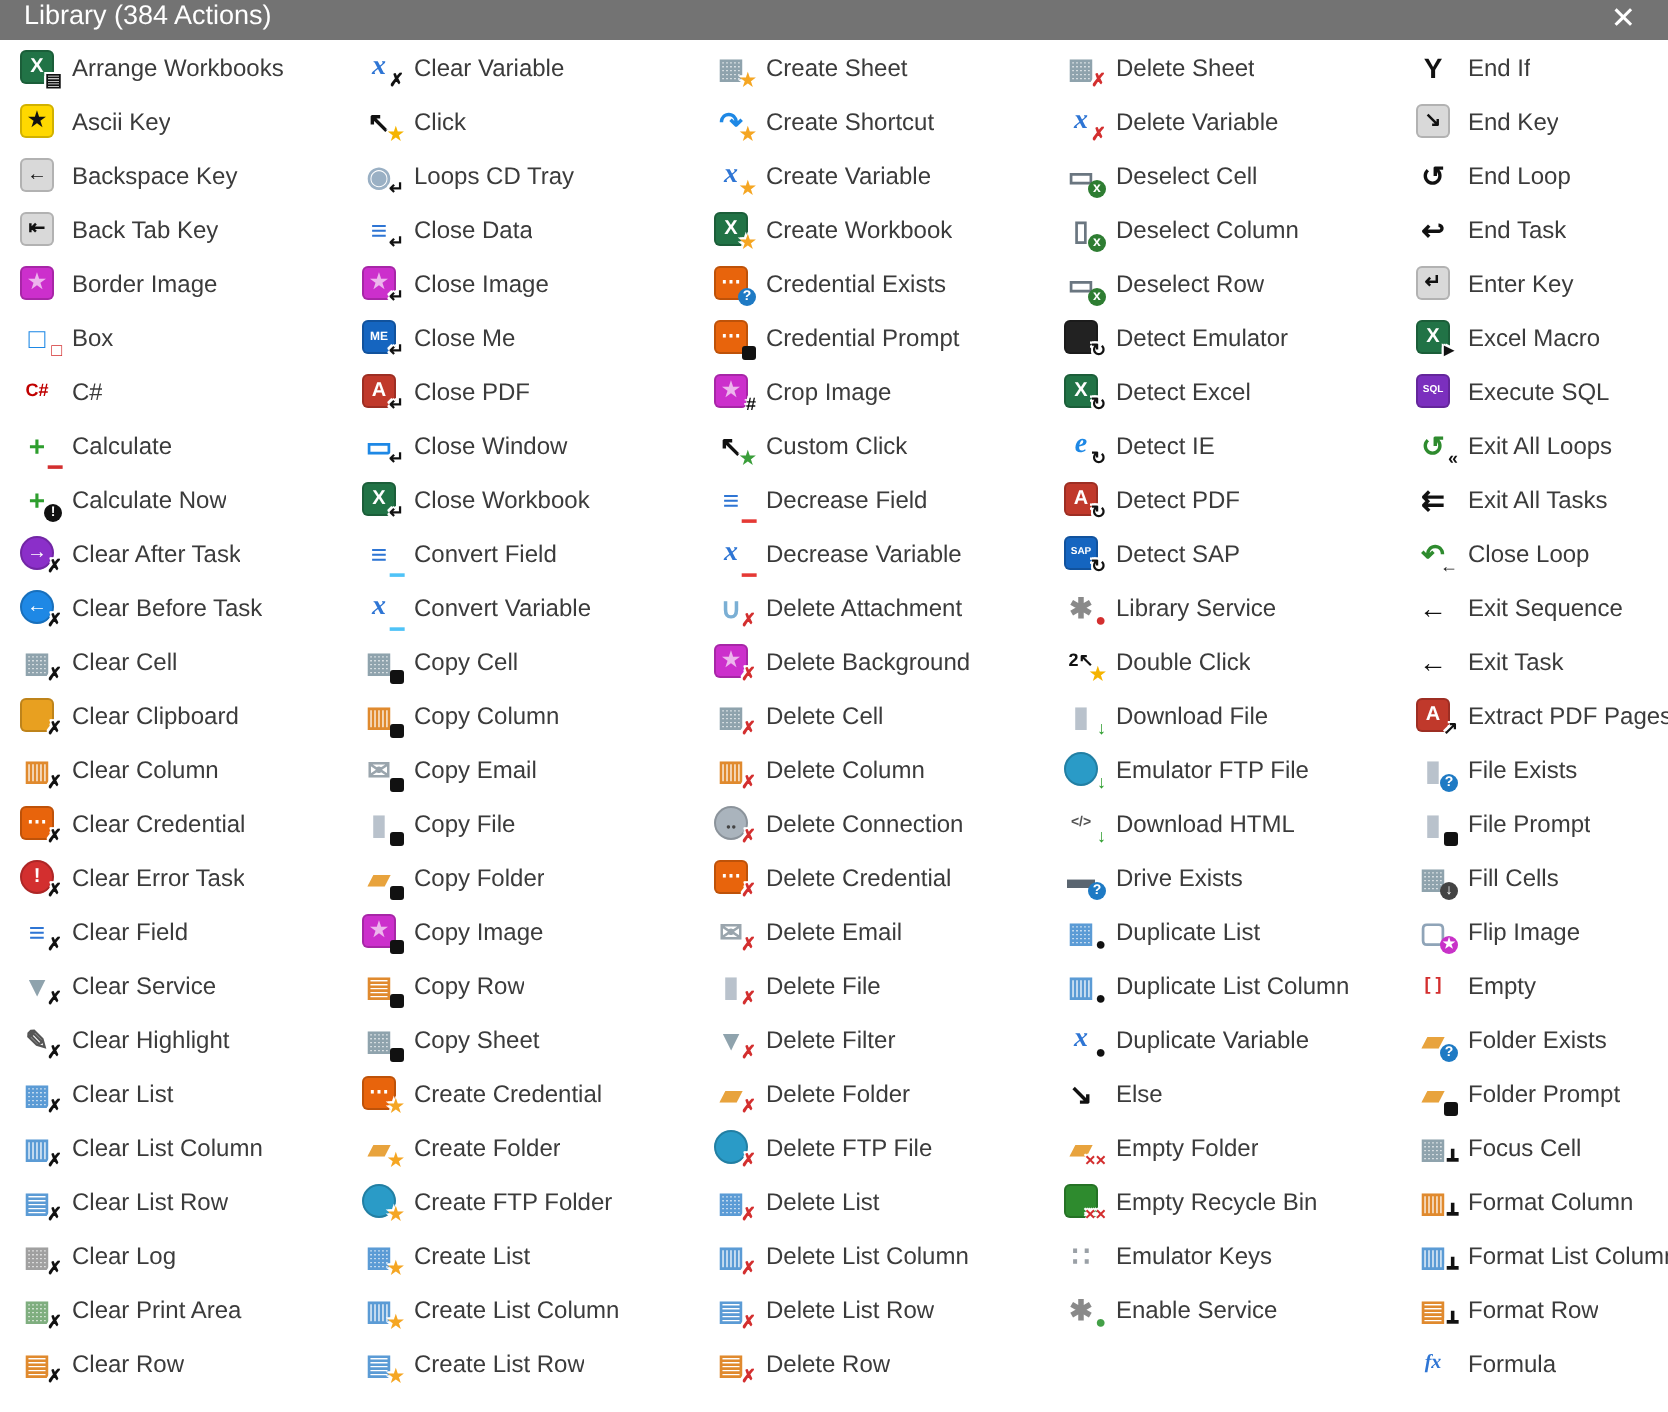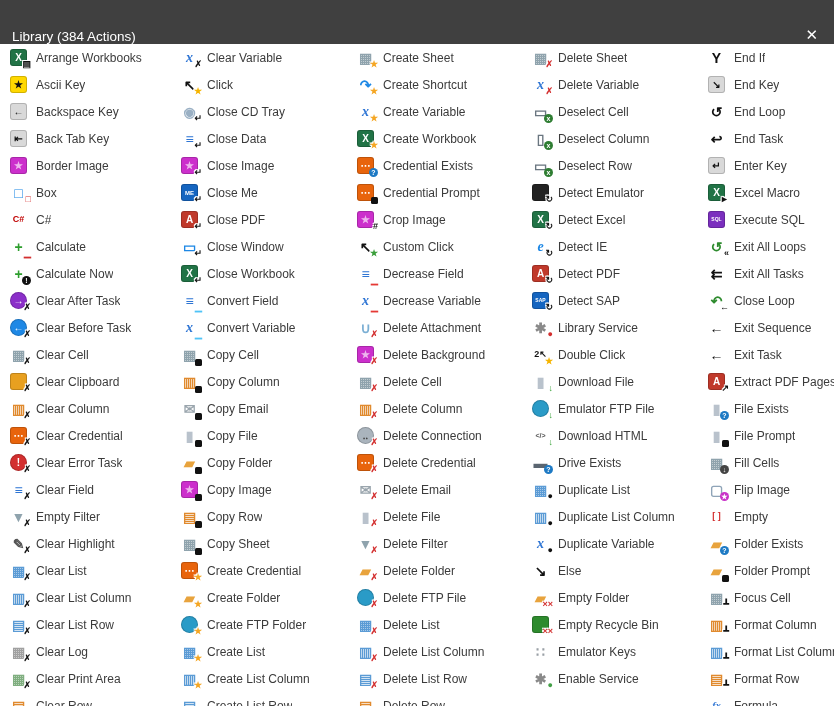--- a/index.html
+++ b/index.html
@@ -3,22 +3,22 @@
 <meta charset="utf-8">
 <style>
   html,body { margin:0; padding:0; }
   body {
     width:834px; height:706px; overflow:hidden;
     background:#ffffff;
     font-family:"Liberation Sans", sans-serif;
     -webkit-font-smoothing:antialiased;
   }
   .titlebar {
-    height:44px; background:#404040; color:#fff;
-    display:flex; align-items:flex-end; padding:0 12px; box-sizing:border-box;
+    height:20px; background:#737373; color:#fff;
+    display:flex; align-items:flex-start; padding:0 12px; box-sizing:border-box;
     font-size:13.5px;
   }
   .titlebar .close-btn {
     margin-left:auto; background:none; border:none; color:#fff;
     font-size:15px; line-height:1; padding:2px 4px; cursor:pointer;
     font-family:"Liberation Sans", sans-serif;
   }
   .grid {
     display:grid;
     grid-template-columns:171px 176px 175px 176px 1fr;
@@ -175,21 +175,21 @@
           <span class="b" style="color: rgb(46, 117, 212);">≡</span>
           <span class="o" style="color: rgb(17, 17, 17);">✗</span>
         </span>
         <span class="lb">Clear Field</span>
       </div>
       <div class="item">
         <span class="ic">
           <span class="b" style="color: rgb(143, 163, 173);">▼</span>
           <span class="o" style="color: rgb(17, 17, 17);">✗</span>
         </span>
-        <span class="lb">Empty Filter</span>
+        <span class="lb">Clear Service</span>
       </div>
       <div class="item">
         <span class="ic">
           <span class="b" style="color: rgb(85, 85, 85);">✎</span>
           <span class="o" style="color: rgb(17, 17, 17);">✗</span>
         </span>
         <span class="lb">Clear Highlight</span>
       </div>
       <div class="item">
         <span class="ic">
@@ -247,21 +247,21 @@
           <span class="b" style="color: rgb(17, 17, 17);">↖</span>
           <span class="o" style="color: rgb(245, 180, 0);">★</span>
         </span>
         <span class="lb">Click</span>
       </div>
       <div class="item">
         <span class="ic">
           <span class="b" style="color: rgb(154, 176, 196);">◉</span>
           <span class="o" style="color: rgb(17, 17, 17);">↵</span>
         </span>
-        <span class="lb">Close CD Tray</span>
+        <span class="lb">Loops CD Tray</span>
       </div>
       <div class="item">
         <span class="ic">
           <span class="b" style="color: rgb(46, 117, 212);">≡</span>
           <span class="o" style="color: rgb(17, 17, 17);">↵</span>
         </span>
         <span class="lb">Close Data</span>
       </div>
       <div class="item">
         <span class="ic tile" style="background: rgb(204, 47, 204);">

